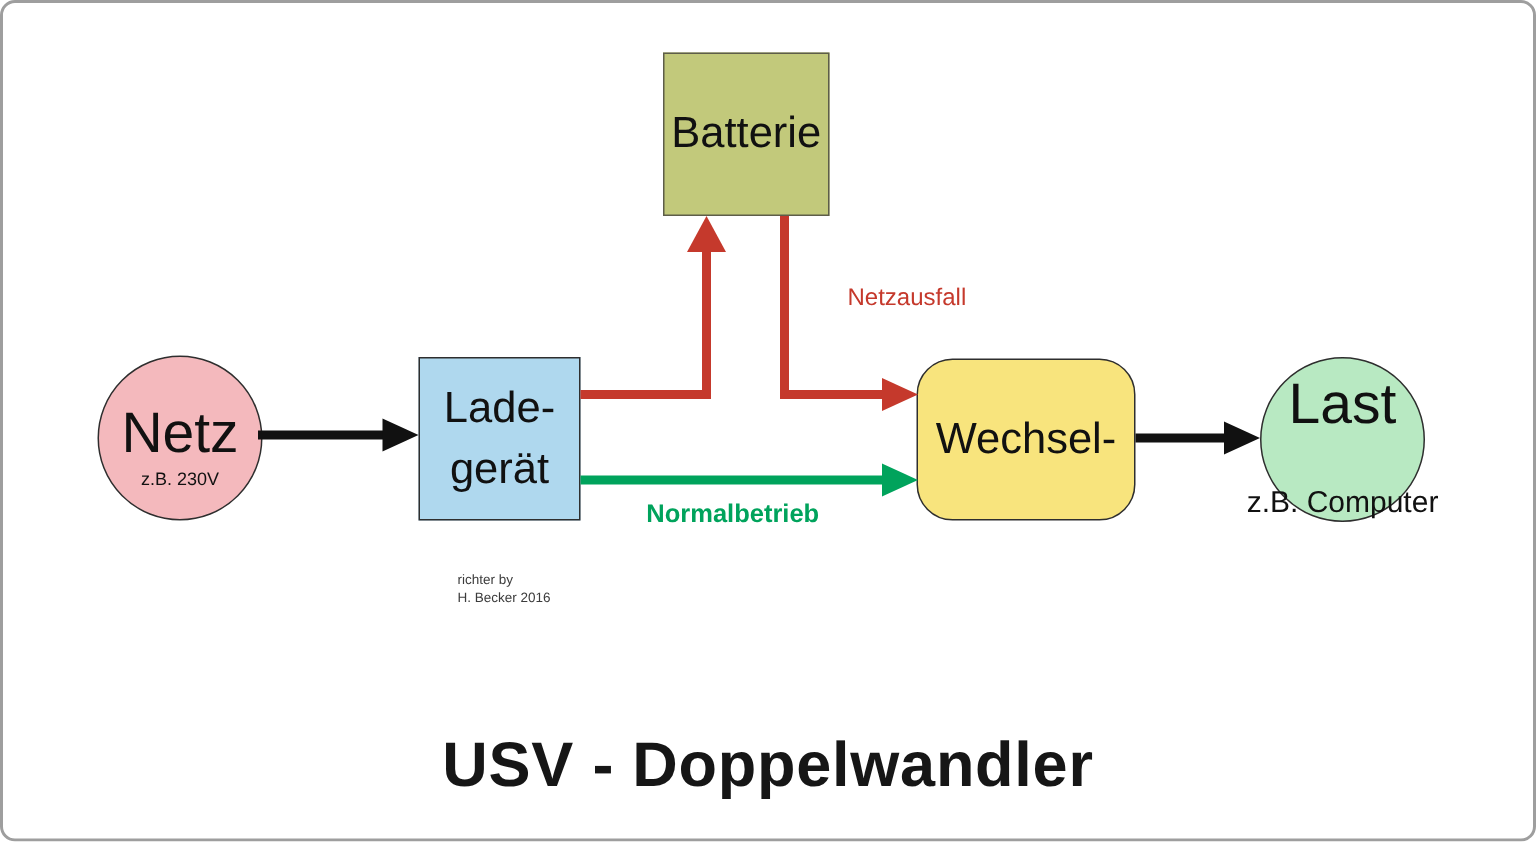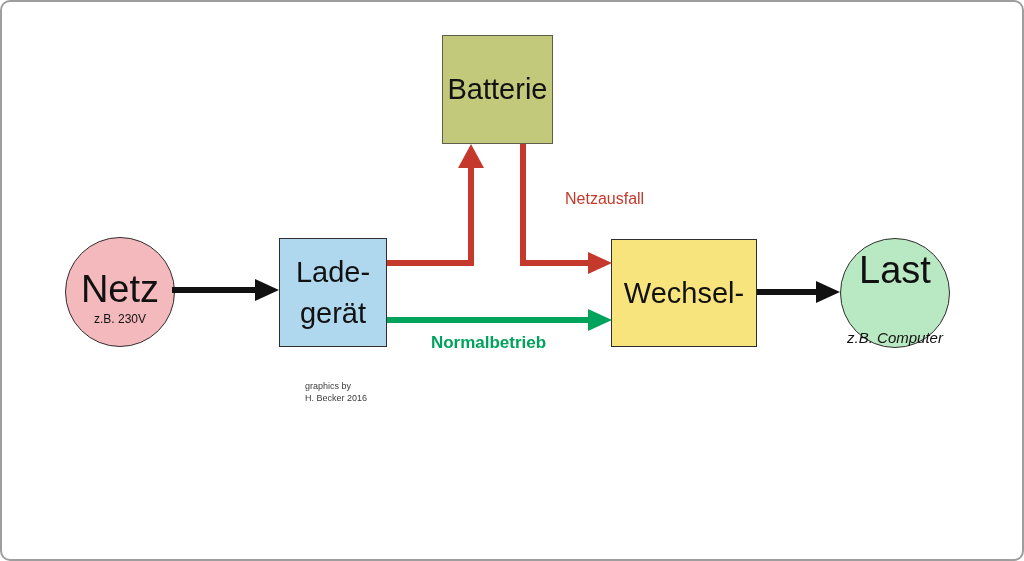--- a/index.html
+++ b/index.html
@@ -26,39 +26,40 @@
     flex-direction: column;
     align-items: center;
     justify-content: center;
     box-sizing: border-box;
     text-align: center;
     border: 1.5px solid var(--node-border);
   }
   .node .label-lg   { font-size: 38px; line-height: 1.05; margin-top: 12px; }
   .node .label-box  { font-size: 29px; line-height: 1.4; }
   .node .sublabel   { font-size: 12px; line-height: 1.2; margin-top: 2px; white-space: nowrap; }
-  .node .sublabel-sm{ font-size: 15px; font-style: italic; }
+  .node .sublabel-sm{ font-size: 20px; }
 
   #node-netz {
     left: 63px; top: 235px; width: 110px; height: 110px;
     border-radius: 50%;
     background: var(--node-netz);
   }
   #node-ladegeraet {
     left: 277px; top: 236px; width: 108px; height: 109px;
     background: var(--node-ladegeraet);
   }
   #node-batterie {
     left: 440px; top: 33px; width: 111px; height: 109px;
     background: var(--node-batterie);
     border-color: #5d5d49;
   }
   #node-wechselrichter {
     left: 609px; top: 237px; width: 146px; height: 108px;
     background: var(--node-wechselrichter);
+    border-radius: 24px;
   }
   #node-last {
     left: 838px; top: 236px; width: 110px; height: 110px;
     border-radius: 50%;
     background: var(--node-last);
     justify-content: space-between;
   }
 
   
   .h-line, .v-line { position: absolute; }
@@ -157,18 +158,19 @@
   <div class="v-line red-line" id="edge-bat-wr-v"></div>
   <div class="h-line red-line" id="edge-bat-wr-h"></div>
   <div class="arrow-right red" id="edge-bat-wr-head"></div>
   <div class="edge-label" id="label-netzausfall">Netzausfall</div>
 
   <div class="h-line green-line" id="edge-lg-wr-line"></div>
   <div class="arrow-right green" id="edge-lg-wr-head"></div>
   <div class="edge-label" id="label-normalbetrieb">Normalbetrieb</div>
 
   <div class="credit">
-    <div>graphics by</div>
+    <div>richter by</div>
     <div>H. Becker 2016</div>
   </div>
 
+  <div class="title">USV - Doppelwandler</div>
 
 </div>
 
 </body></html>

